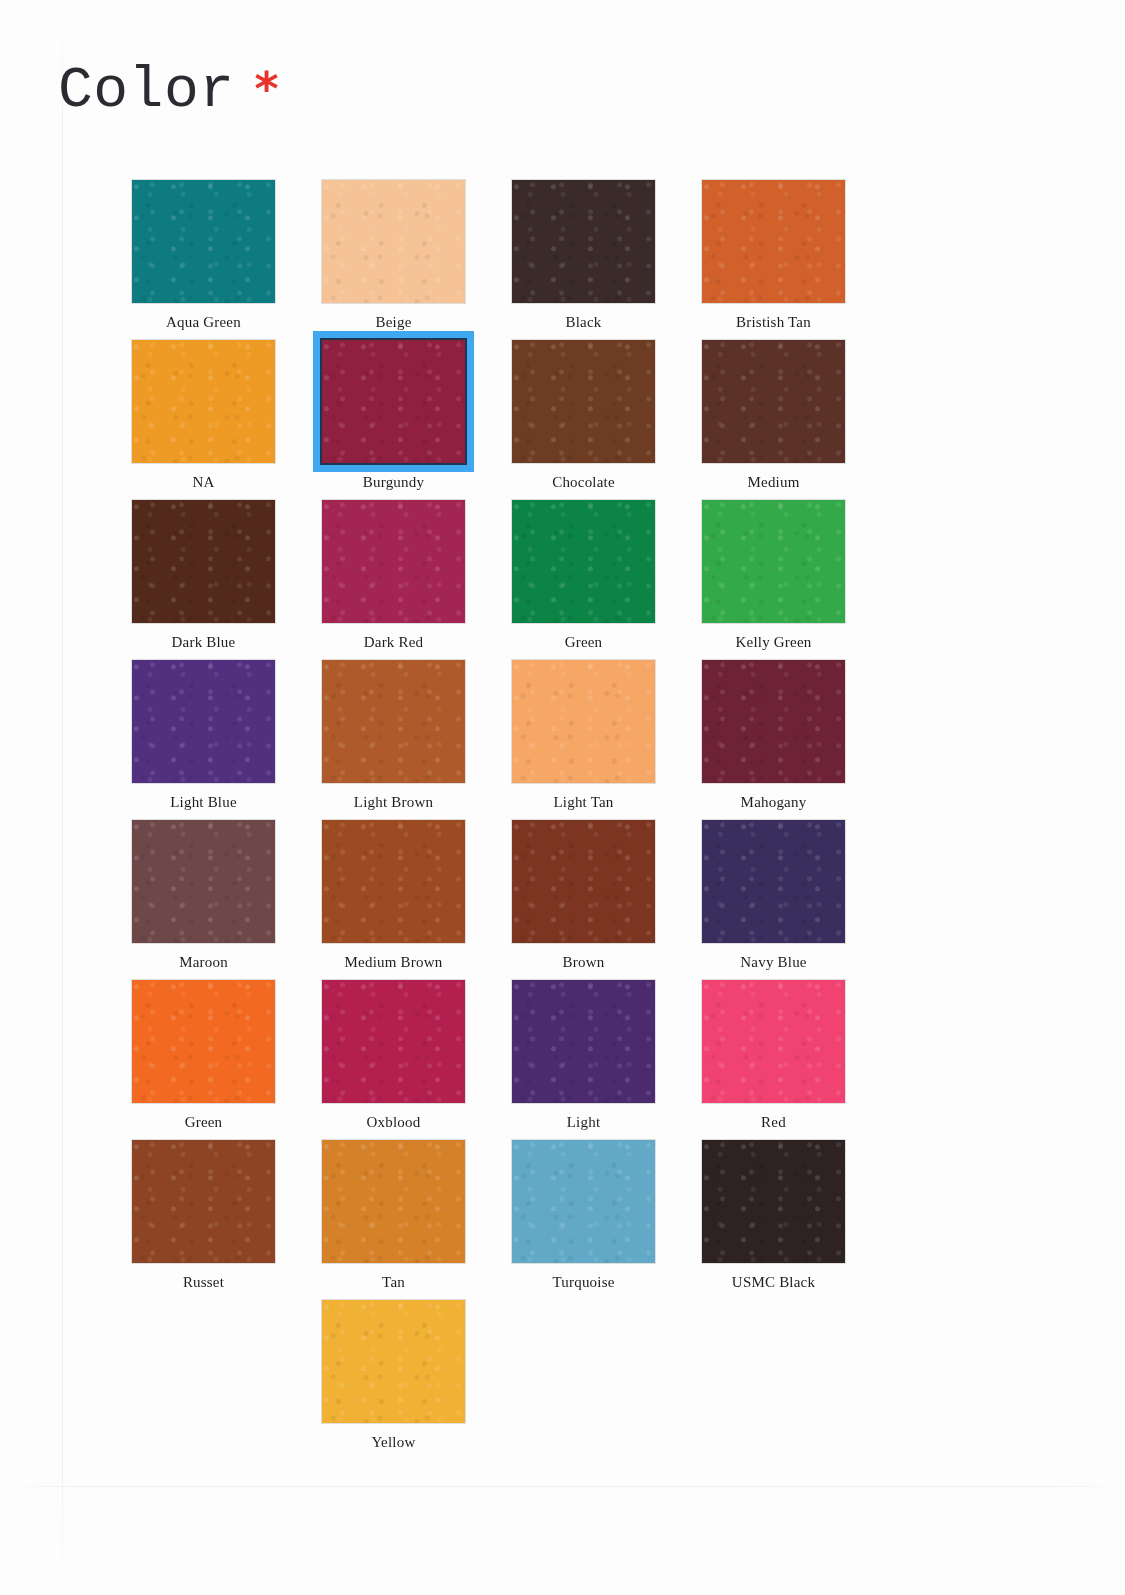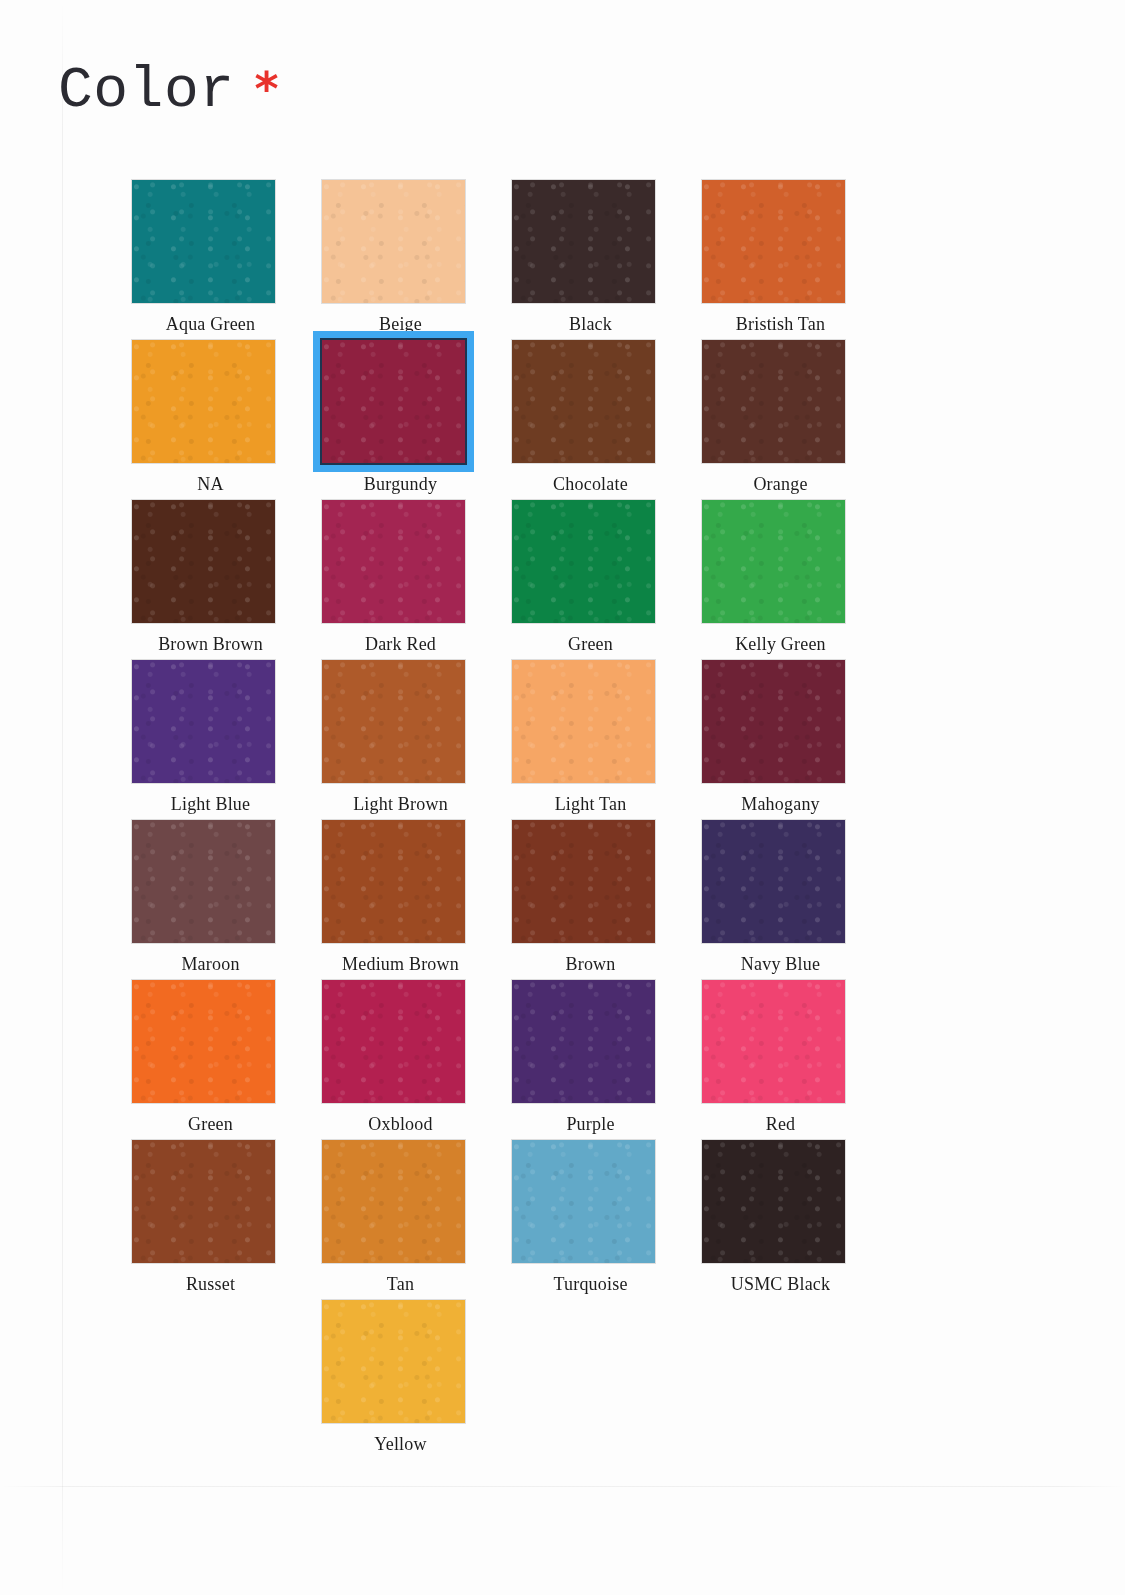--- a/index.html
+++ b/index.html
@@ -123,26 +123,26 @@
     height: 141px;
     left: -7px;
     top: -7px;
   }
   .swatch-cell.is-selected .swatch-chip {
     box-shadow: 0 0 0 2px #1c3550;
   }
 
   .swatch-label {
     position: absolute;
-    left: 7px;
+    left: 0;
     top: 136px;
     width: 147px;
     text-align: center;
     font-family: "Liberation Serif", "DejaVu Serif", serif;
-    font-size: 18px;
+    font-size: 15px;
     color: #1d1d1d;
     letter-spacing: 0.2px;
     white-space: nowrap;
   }
 </style>
 </head>
 <body>
 
 <div id="page">
 
@@ -191,27 +191,27 @@
       <div class="swatch-cell" style="grid-area: 2 / 3;">
         <div class="swatch-chip-wrap">
           <div class="swatch-chip" style="background: rgb(110, 60, 34);"></div>
         </div>
         <div class="swatch-label">Chocolate</div>
       </div>
       <div class="swatch-cell" style="grid-area: 2 / 4;">
         <div class="swatch-chip-wrap">
           <div class="swatch-chip" style="background: rgb(91, 49, 40);"></div>
         </div>
-        <div class="swatch-label">Orange</div>
+        <div class="swatch-label">Medium</div>
       </div>
       <div class="swatch-cell" style="grid-area: 3 / 1;">
         <div class="swatch-chip-wrap">
           <div class="swatch-chip" style="background: rgb(82, 41, 27);"></div>
         </div>
-        <div class="swatch-label">Brown Brown</div>
+        <div class="swatch-label">Dark Blue</div>
       </div>
       <div class="swatch-cell" style="grid-area: 3 / 2;">
         <div class="swatch-chip-wrap">
           <div class="swatch-chip" style="background: rgb(163, 37, 82);"></div>
         </div>
         <div class="swatch-label">Dark Red</div>
       </div>
       <div class="swatch-cell" style="grid-area: 3 / 3;">
         <div class="swatch-chip-wrap">
           <div class="swatch-chip" style="background: rgb(12, 132, 69);"></div>
@@ -281,21 +281,21 @@
       <div class="swatch-cell" style="grid-area: 6 / 2;">
         <div class="swatch-chip-wrap">
           <div class="swatch-chip" style="background: rgb(179, 32, 80);"></div>
         </div>
         <div class="swatch-label">Oxblood</div>
       </div>
       <div class="swatch-cell" style="grid-area: 6 / 3;">
         <div class="swatch-chip-wrap">
           <div class="swatch-chip" style="background: rgb(75, 43, 110);"></div>
         </div>
-        <div class="swatch-label">Purple</div>
+        <div class="swatch-label">Light</div>
       </div>
       <div class="swatch-cell" style="grid-area: 6 / 4;">
         <div class="swatch-chip-wrap">
           <div class="swatch-chip" style="background: rgb(240, 67, 113);"></div>
         </div>
         <div class="swatch-label">Red</div>
       </div>
       <div class="swatch-cell" style="grid-area: 7 / 1;">
         <div class="swatch-chip-wrap">
           <div class="swatch-chip" style="background: rgb(140, 68, 37);"></div>

